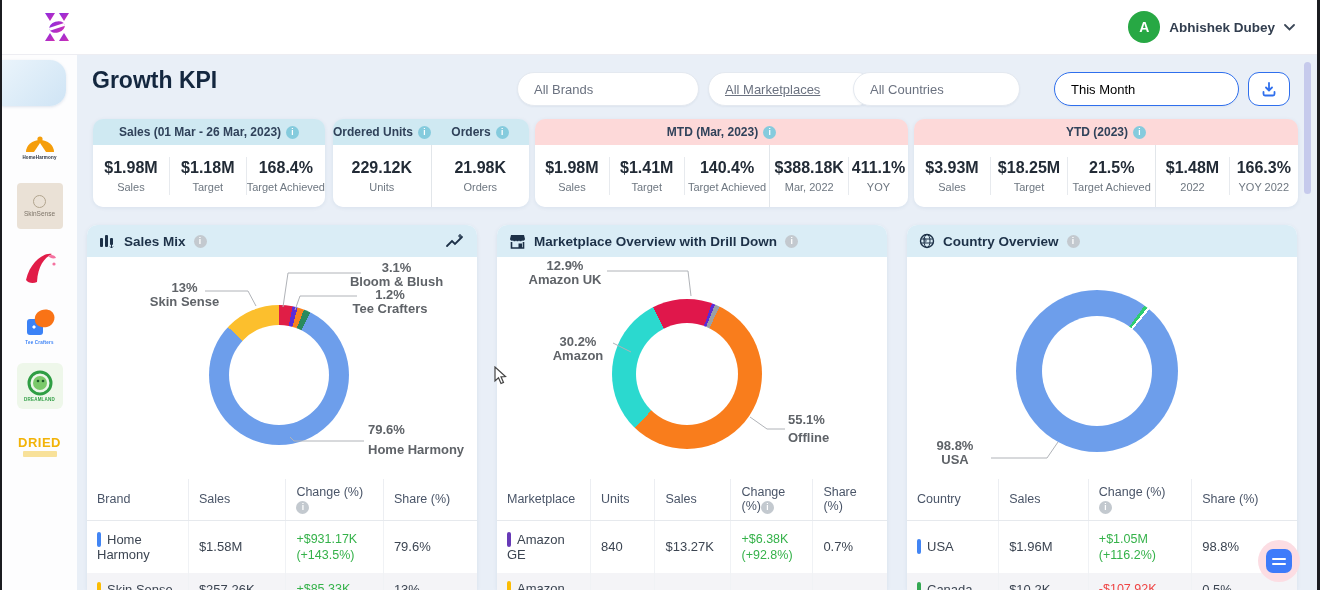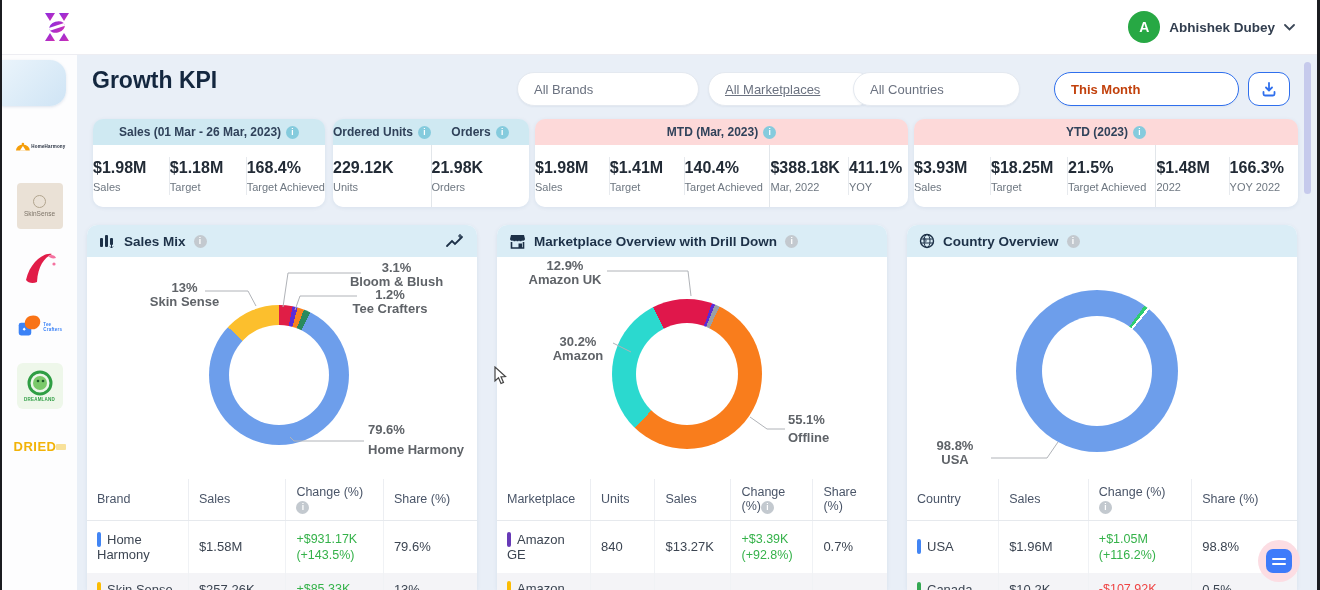--- a/index.html
+++ b/index.html
@@ -15,51 +15,51 @@
   .avatar { width:32px; height:32px; border-radius:50%; background:#27a844; color:#fff; font-size:14px;
             font-weight:700; display:flex; align-items:center; justify-content:center; }
   .user-name { font-size:13.5px; color:#323e4f; font-weight:600; }
 
   
   .sidebar { position:absolute; left:0; top:55px; width:75px; height:535px; background:#fdfdfe;
              display:flex; flex-direction:column; align-items:center; z-index:4; }
   .side-active { width:64px; height:46px; margin:5px 11px 14px 0; align-self:flex-start;
                  background:linear-gradient(135deg,#eaf4fb,#cfe4f5); border-radius:0 16px 16px 0;
                  box-shadow:0 1px 3px rgba(40,80,140,.15); }
-  .brand-tile { width:52px; height:52px; margin-bottom:8px; display:flex; flex-direction:row;
+  .brand-tile { width:52px; height:52px; margin-bottom:8px; display:flex; flex-direction:column;
                 align-items:center; justify-content:center; cursor:pointer; font-weight:700; }
   .tile-caption { font-size:4.5px; letter-spacing:.2px; margin-top:1px; }
   .skin-tile { width:46px; height:46px; background:#eae1d6; border-radius:4px; display:flex; flex-direction:column;
                align-items:center; justify-content:center; }
   .skin-ring { width:13px; height:13px; border:1px solid #b2a58f; border-radius:50%; margin-bottom:2px; }
   .dream-tile { width:46px; height:46px; background:#eef7ea; border-radius:6px; display:flex; flex-direction:column;
                 align-items:center; justify-content:center; }
   .dried-text { font-size:13px; font-weight:800; color:#f2b308; letter-spacing:.5px; }
   .dried-bar { width:34px; height:6px; margin-top:1px; background:#f6d981; border-radius:1px; opacity:.8; }
 
   
   .main { position:absolute; left:75px; top:55px; width:1245px; height:535px; background:#e9eff7; overflow:hidden; }
   .page-title { position:absolute; left:15px; top:12px; font-size:23px; font-weight:700; color:#14273f; }
 
   .filter-box { position:absolute; top:17px; height:34px; background:#fff; border:1px solid #e4e9f0;
                 border-radius:17px; box-shadow:0 1px 2px rgba(30,60,110,.06); font-size:13px; color:#6b7280;
                 display:flex; align-items:center; padding:0 16px; cursor:pointer; }
-  .filter-period { border:1.5px solid #2f6fed; color:#c2410c; font-weight:700; }
+  .filter-period { border:1.5px solid #2f6fed; color:#000000; font-weight:400; }
   .dl-btn { position:absolute; top:17px; left:1171px; width:42px; height:34px; background:#fff;
             border:1.5px solid #2f6fed; border-radius:11px; display:flex; align-items:center; justify-content:center;
             cursor:pointer; }
 
   
   .kpi-card { position:absolute; top:64px; border-radius:10px; box-shadow:0 1px 4px rgba(30,60,110,.08); }
   .kpi-head { height:26px; border-radius:10px 10px 0 0; display:flex; align-items:center; justify-content:center;
               gap:5px; font-size:12px; color:#30425a; font-weight:600; }
   .head-blue { background:#cfe9f2; }
   .head-pink { background:#fdd9d9; }
   .kpi-body { background:#fff; border-radius:0 0 10px 10px; height:62px; display:flex; align-items:center; }
-  .metric { flex:1; display:flex; flex-direction:column; align-items:flex-start; justify-content:center; }
+  .metric { flex:1; display:flex; flex-direction:column; align-items:center; justify-content:center; }
   .metric .val { font-size:16px; font-weight:700; color:#222b36; }
   .metric .lbl { font-size:11px; color:#6e7781; margin-top:4px; white-space:nowrap; }
   .vsep { width:1px; height:38px; background:#e7eaee; }
   .vsep.full { height:62px; background:#e2e6ea; }
   .info-i { width:13px; height:13px; border-radius:50%; background:#85cbdd; color:#fff; font-size:8.5px;
             font-weight:700; display:inline-flex; align-items:center; justify-content:center; font-style:normal; cursor:pointer; flex:none; }
   .info-gray { background:#c3c9cf; }
 
   
   .chart-card { position:absolute; top:170px; width:390px; height:365px; background:#fff; border-radius:10px 10px 0 0;
@@ -438,21 +438,21 @@
         <th>Units</th>
         <th>Sales</th>
         <th><span>Change (%)</span><i class="info-i info-gray">i</i></th>
         <th>Share (%)</th>
       </tr>
       <tr class="r1">
         <td><span class="marker" style="background: rgb(103, 58, 183);"></span><span>Amazon GE</span></td>
         <td>840</td>
         <td>$13.27K</td>
         <td>
-              <div class="chg up">+$3.39K</div>
+              <div class="chg up">+$6.38K</div>
               <div class="chg up">(+92.8%)</div>
             </td>
         <td>0.7%</td>
       </tr>
       <tr class="r2">
         <td><span class="marker" style="background: rgb(251, 188, 4);"></span><span>Amazon CA</span></td>
         <td>227</td>
         <td>$7.15K</td>
         <td>
               <div class="chg up">+$1.1K</div>

